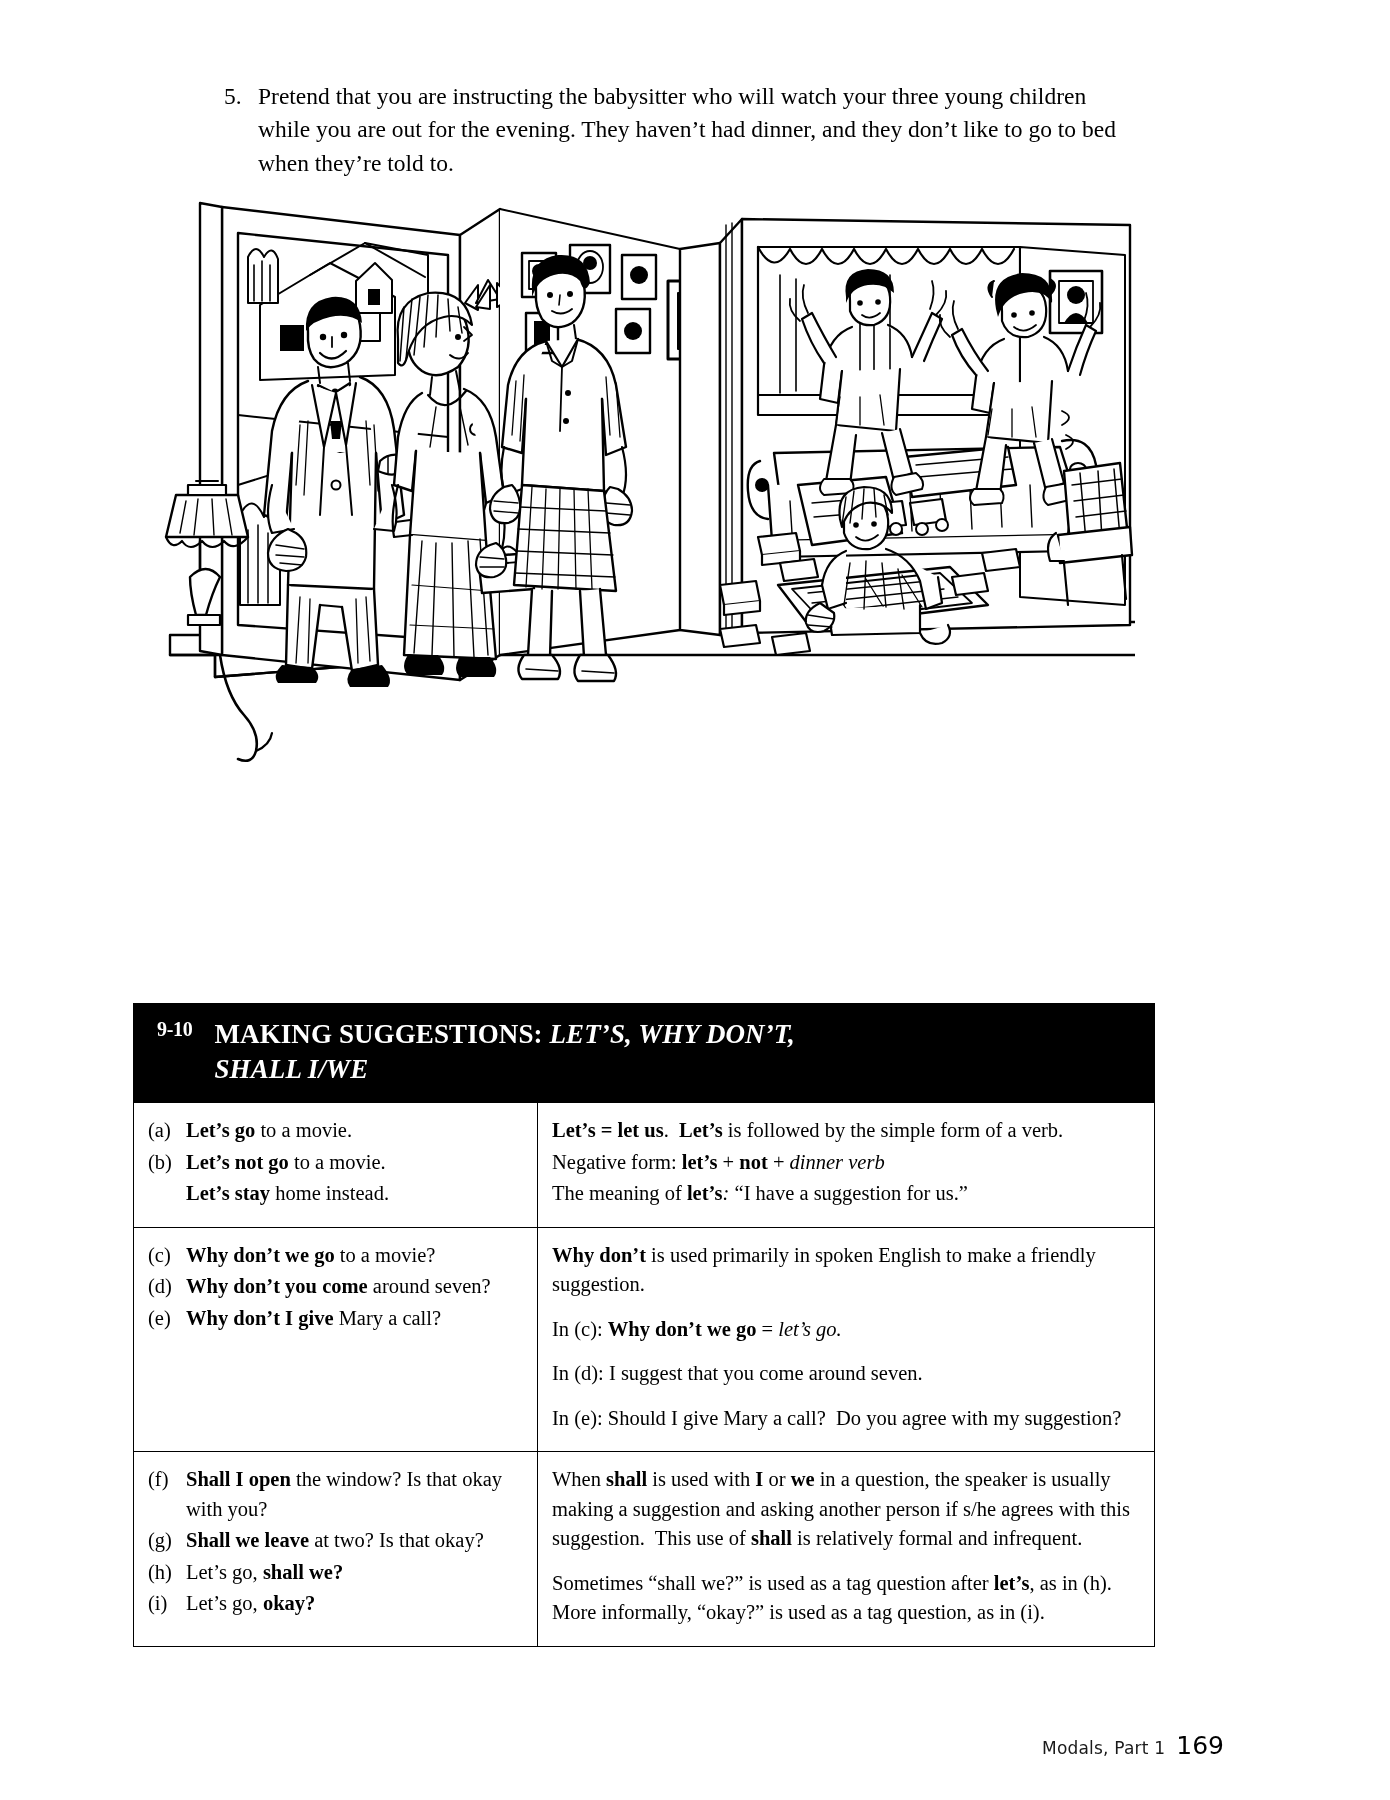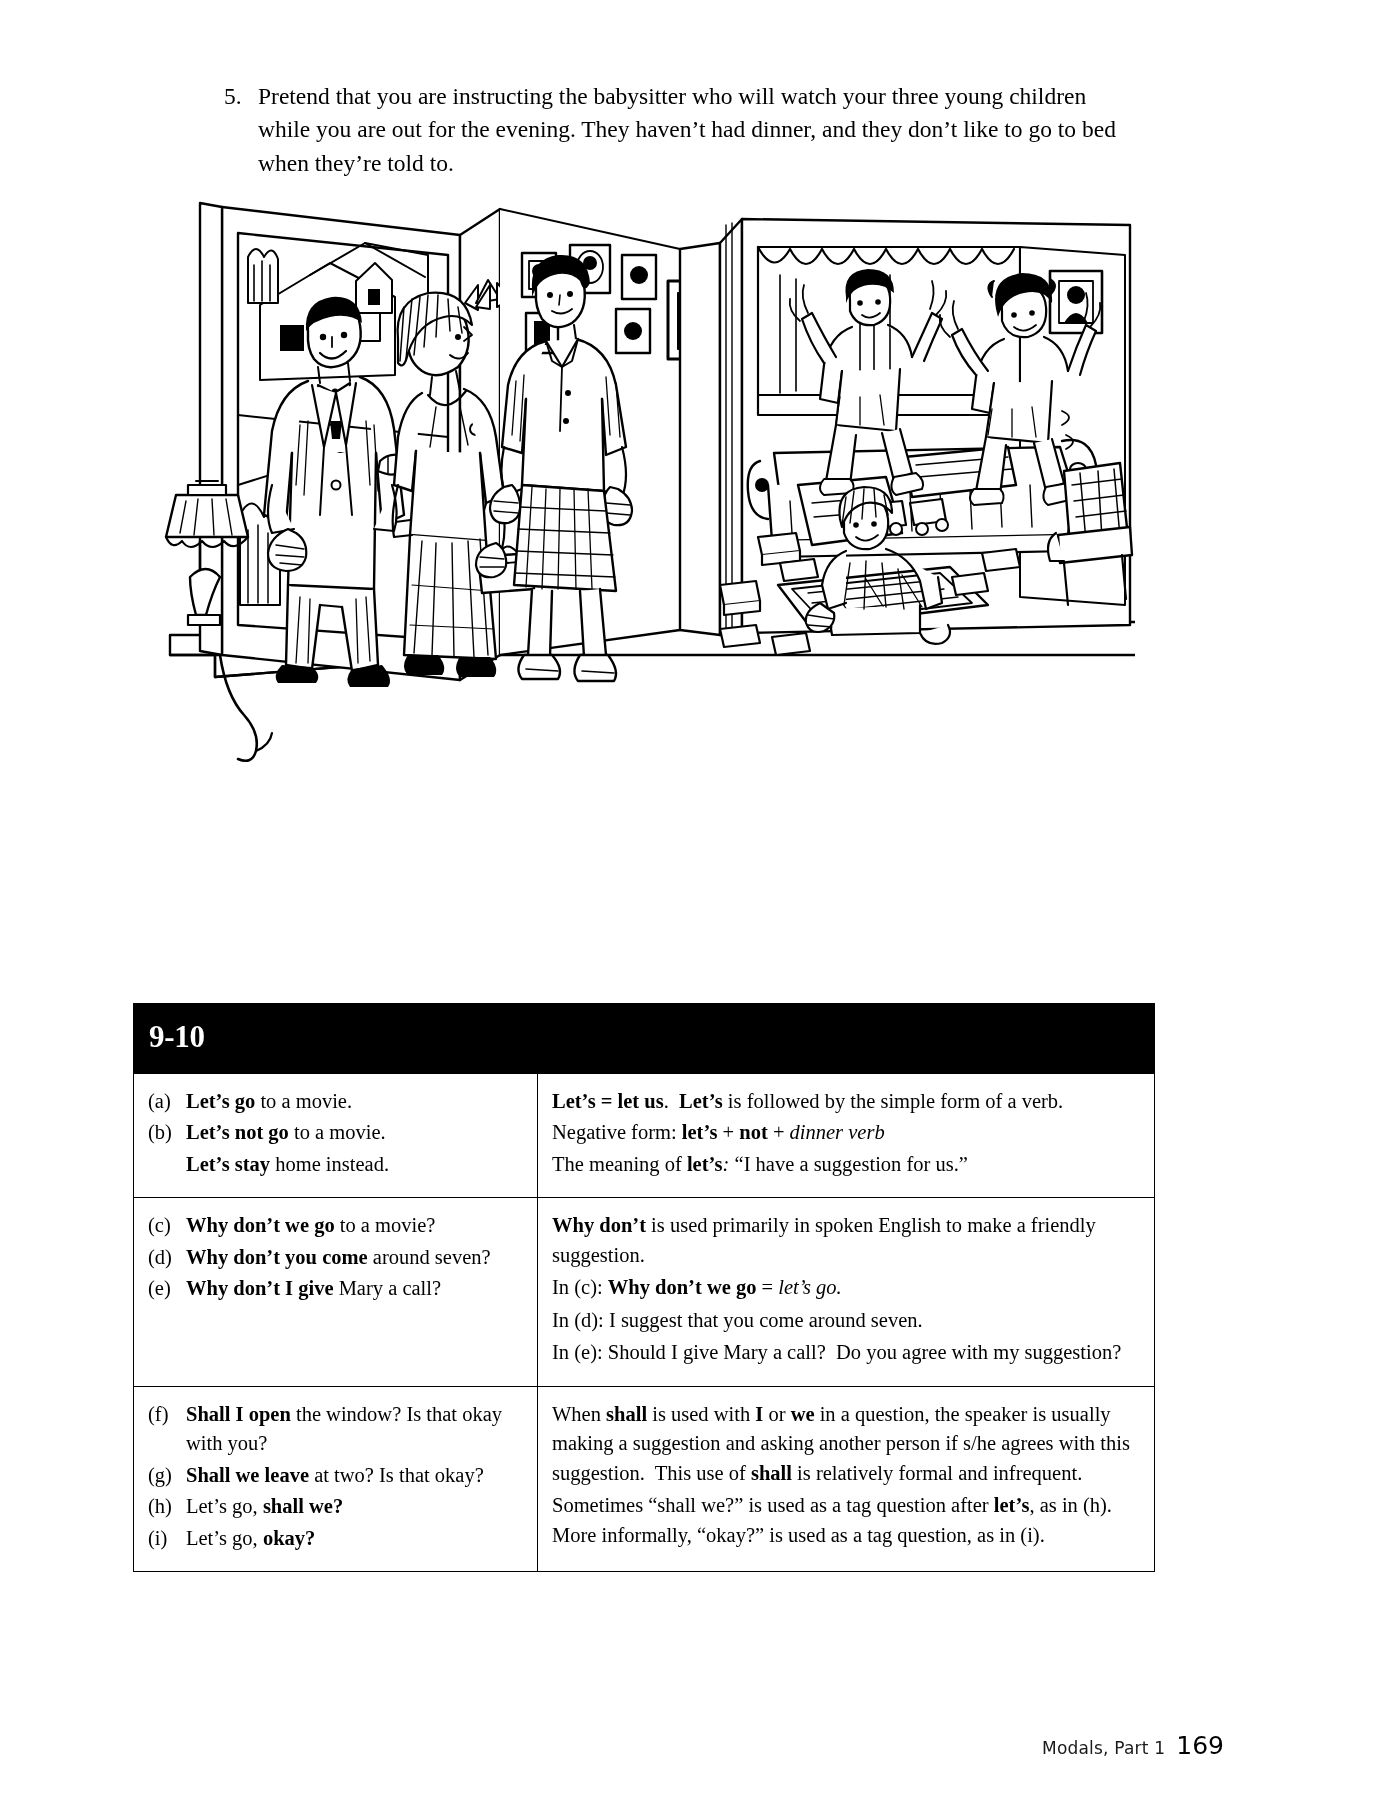--- a/index.html
+++ b/index.html
@@ -55,23 +55,23 @@
   }
   .chart-header {
     background: #000000;
     color: #ffffff;
     padding: 14px 0 16px 0;
     display: flex;
     align-items: flex-start;
   }
   .chart-number {
     flex: 0 0 auto;
-    padding-left: 16px;
+    padding-left: 24px;
     padding-right: 22px;
-    font-size: 31px;
+    font-size: 20px;
     font-weight: bold;
     font-family: "Liberation Serif", "DejaVu Serif", serif;
     letter-spacing: -0.3px;
     line-height: 1.28;
   }
   .chart-title {
     flex: 1 1 auto;
     font-size: 27px;
     font-weight: bold;
     line-height: 1.28;
@@ -101,21 +101,21 @@
     margin-bottom: 2px;
   }
   .ex-label {
     flex: 0 0 38px;
     width: 38px;
   }
   .ex-body { flex: 1 1 auto; }
   .ex-indent { padding-left: 38px; }
 
   .note-line { margin-bottom: 2px; }
-  .note-line.gap { margin-top: 3px; }
+  .note-line.gap { margin-top: 15px; }
 
   b, .b { font-weight: bold; }
   i, .i { font-style: italic; }
   .bi { font-weight: bold; }
 
   
   .footer {
     position: absolute;
     right: 166px;
     top: 1731px;
@@ -480,20 +480,24 @@
         <path d="M760 448 Q766 462 782 458 Q794 452 788 440" fill="#fff" stroke-width="2.2"></path>
       </g>
     </g>
   </svg>
 </div>
 
 <div class="chart">
 
   <div class="chart-header">
     <div class="chart-number">9-10</div>
+    <div class="chart-title">
+      <span>MAKING SUGGESTIONS: </span><span class="ital">LET’S, WHY DON’T,</span><br>
+      <span class="ital">SHALL I/WE</span>
+    </div>
   </div>
 
   <table class="chart-table">
     <tbody>
 
       <tr>
         <td class="ex-col">
           <div class="ex-line">
             <span class="ex-label">(a)</span>
             <span class="ex-body"><b>Let’s go</b><span> to a movie.</span></span>

